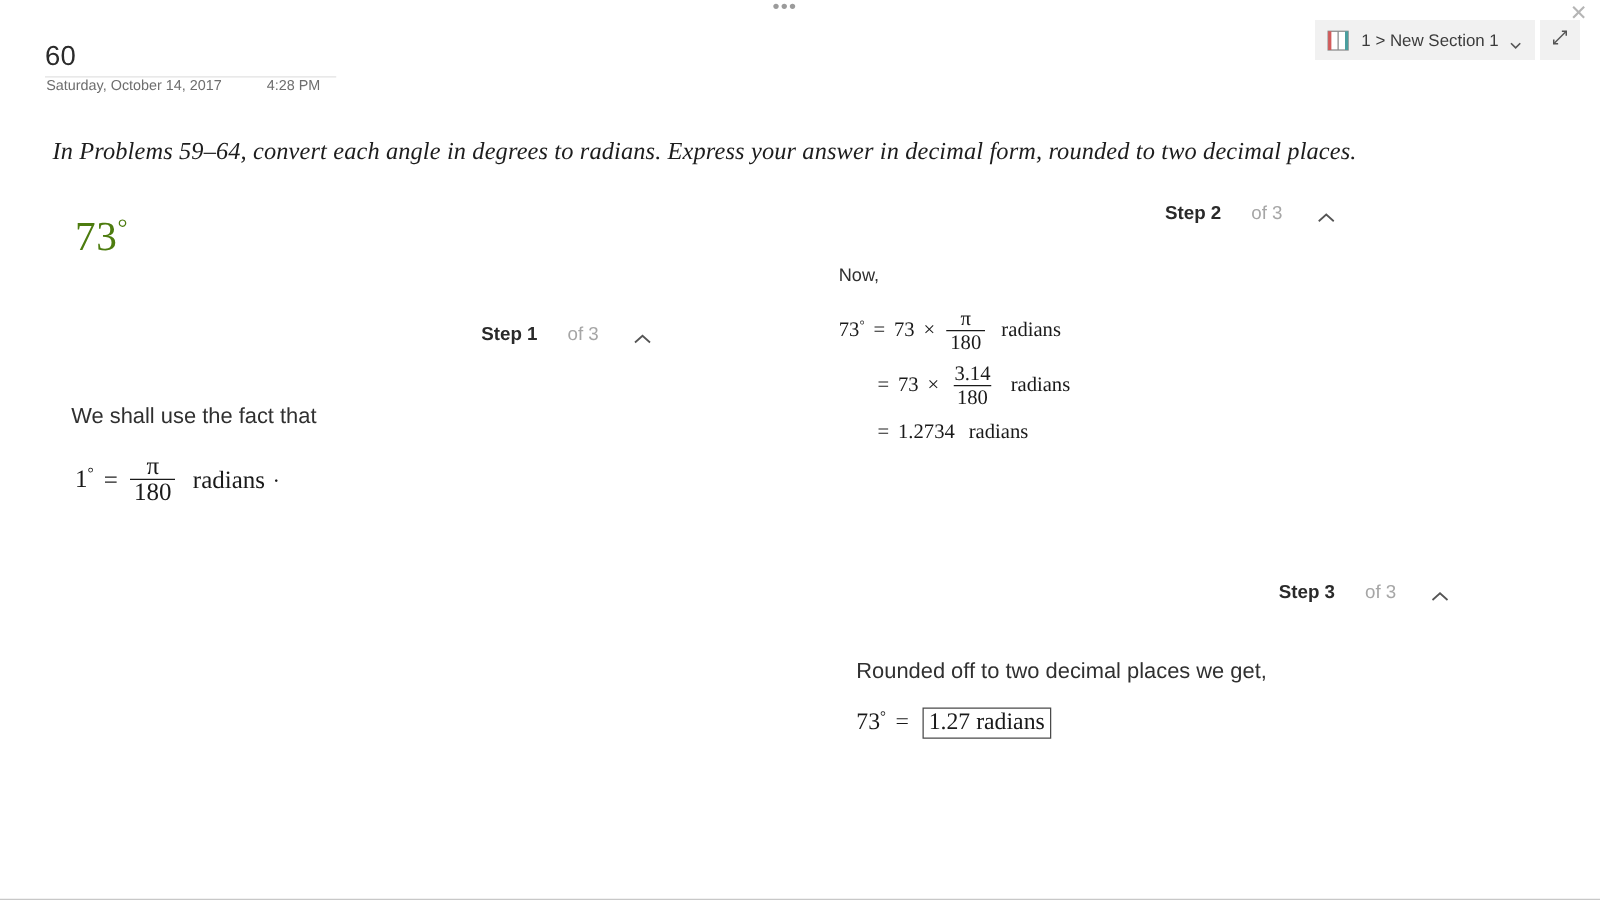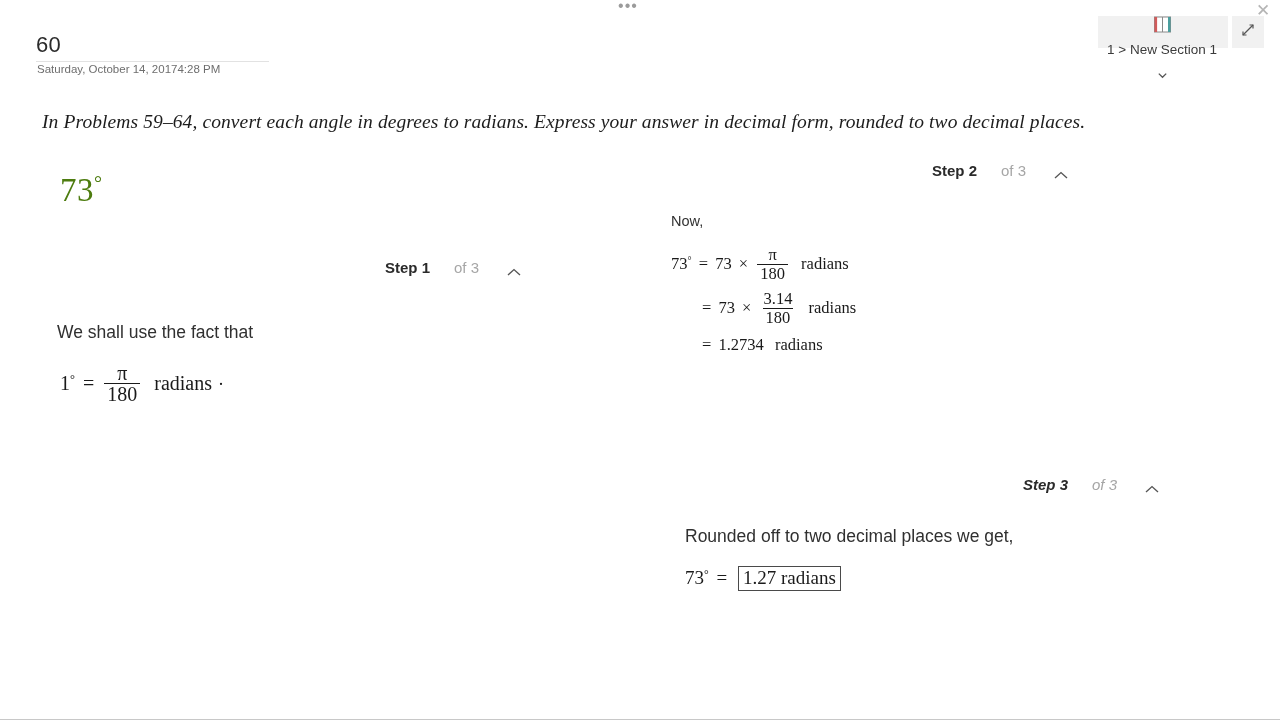--- a/index.html
+++ b/index.html
@@ -58,21 +58,20 @@
     gap: 4px;
   }
   .section-pill {
     display: flex;
     align-items: center;
     gap: 9px;
     background: #f1f1f1;
     height: 32px;
     padding: 0 11px 0 9px;
     box-sizing: border-box;
-    flex-direction: column;
   }
   .notebook-icon {
     position: relative;
     width: 19px;
     height: 17px;
     flex: 0 0 auto;
   }
   .section-label {
     font-size: 13.5px;
     color: #3b3b3b;
@@ -111,20 +110,21 @@
     width: 233px;
     height: 1px;
     background: #e2e2e2;
   }
   .meta-row {
     position: absolute;
     left: 37px;
     top: 63px;
     display: flex;
     align-items: baseline;
+    gap: 36px;
   }
   .meta-date, .meta-time {
     font-size: 11.5px;
     color: #6e6e6e;
     font-family: "Liberation Sans", sans-serif;
     white-space: nowrap;
   }
 
   
   .problem-statement {
@@ -174,21 +174,21 @@
     font-family: "Liberation Sans", sans-serif;
   }
   .chev-up {
     width: 14px;
     height: 9px;
     margin-left: 4px;
   }
 
   #step1-header { left: 385px; top: 259px; }
   #step2-header { left: 932px; top: 162px; }
-  #step3-header { left: 1023px; top: 476px; font-style: italic; }
+  #step3-header { left: 1023px; top: 465px; }
 
   
   .step-text {
     position: absolute;
     font-family: "Liberation Sans", sans-serif;
     color: #303030;
     white-space: nowrap;
   }
   #step1-text { left: 57px; top: 322px; font-size: 17.5px; }
   #step2-text { left: 671px; top: 213px; font-size: 14.5px; }

